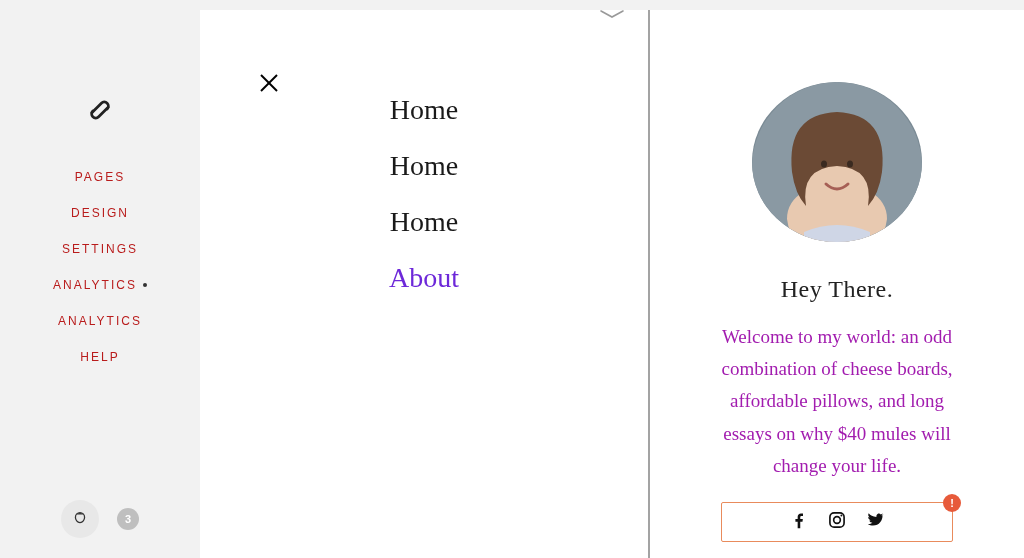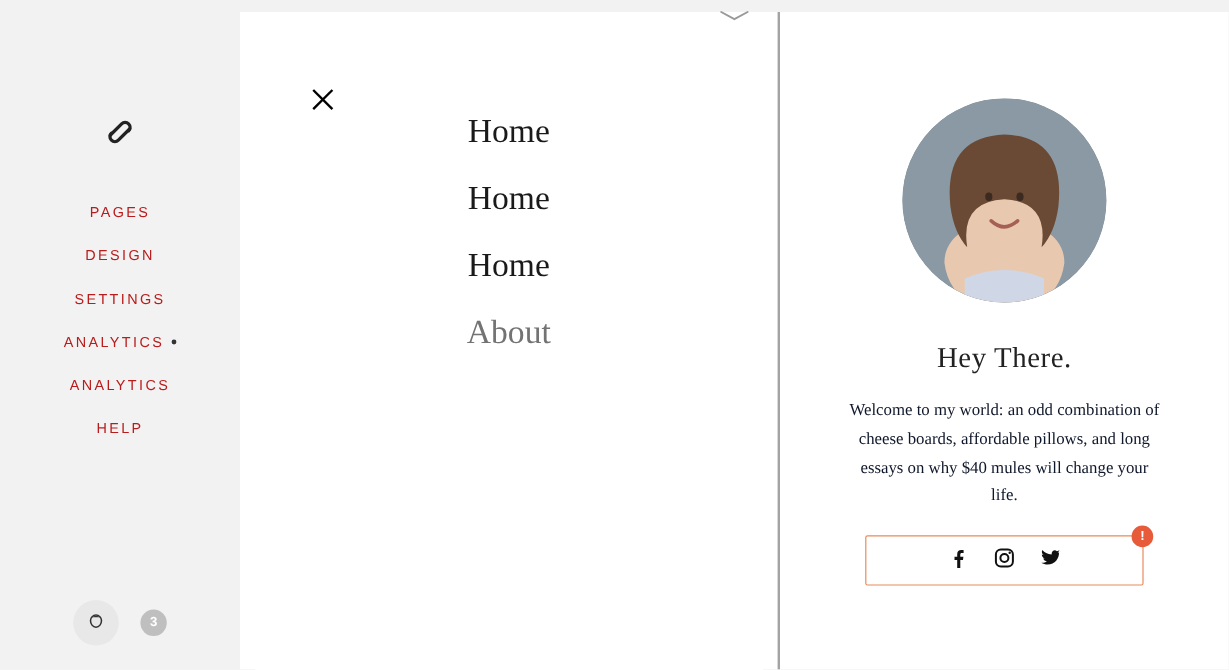--- a/index.html
+++ b/index.html
@@ -22,28 +22,28 @@
   .preview { flex: 1; background: #fff; position: relative; display: flex; margin-top: 10px; }
   .tab-handle { position: absolute; top: -5px; left: 50%; transform: translateX(-50%); cursor: pointer; color: #888; }
   .tab-handle svg { width: 26px; height: 10px; }
 
   
   .menu-col { width: 450px; border-right: 2px solid #a3a3a3; position: relative; padding-top: 80px; }
   .close-x { position: absolute; top: 62px; left: 58px; cursor: pointer; }
   .close-x svg { width: 22px; height: 22px; stroke: #000; stroke-width: 2; }
   .menu-list { display: flex; flex-direction: column; align-items: center; gap: 24px; margin-top: 4px; }
   .menu-item { font-family: Georgia, 'Times New Roman', serif; font-size: 28px; color: #1a1a1a; cursor: pointer; }
-  .menu-item.active { color: #737373; }
+  .menu-item.active { color: #6d28d9; }
 
   
   .bio-col { flex: 1; display: flex; flex-direction: column; align-items: center; padding: 72px 50px 16px 50px; }
   .headshot { width: 170px; height: 170px; border-radius: 50%; overflow: hidden; background: #7a8a94; position: relative; }
   .headshot svg { position: absolute; top: 0; left: 0; }
   .bio-title { font-family: Georgia, 'Times New Roman', serif; font-size: 24px; color: #222; margin-top: 34px; letter-spacing: 0.5px; }
-  .bio-text { font-family: Georgia, 'Times New Roman', serif; font-size: 14px; color: #0f172a; text-align: center; margin-top: 18px; line-height: 1.7; max-width: 260px; }
+  .bio-text { font-family: Georgia, 'Times New Roman', serif; font-size: 19px; color: #a21caf; text-align: center; margin-top: 18px; line-height: 1.7; max-width: 260px; }
   .social-box { margin-top: 20px; width: 232px; height: 42px; border: 1px solid #e98b5c; border-radius: 2px; display: flex; align-items: center; justify-content: center; gap: 18px; position: relative; cursor: pointer; }
   .social-box svg { width: 20px; height: 20px; }
   .alert-dot { position: absolute; right: -9px; top: -9px; width: 18px; height: 18px; border-radius: 50%; background: #e75a3a; color: #fff; font-size: 11px; display: flex; align-items: center; justify-content: center; font-weight: 700; }
 </style>
 </head>
 <body>
 
 <div class="app">
 
   <div class="admin-sidebar">

